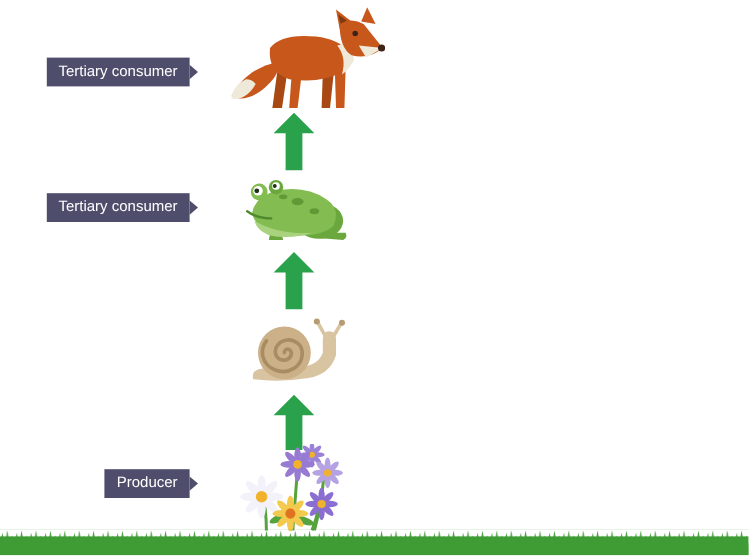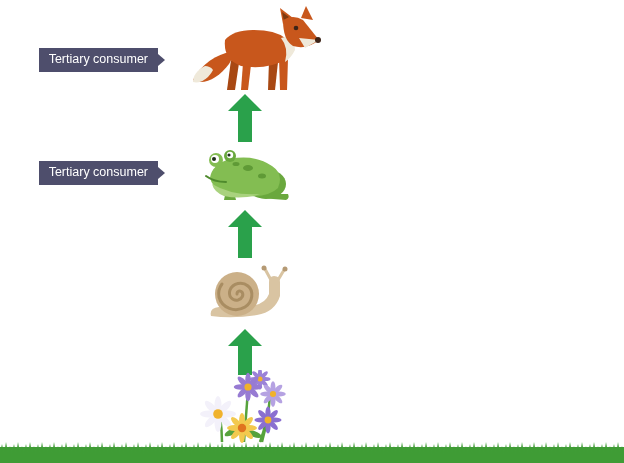--- a/index.html
+++ b/index.html
@@ -154,20 +154,25 @@
           <use href="#daisy" fill="#8a6fd0"></use>
           <circle r="3.8" fill="#f0b22c"></circle>
         </g>
       <g transform="translate(46 58)">
           <use href="#daisy" fill="#f3c94e"></use>
           <circle r="4.2" fill="#e0731f"></circle>
         </g>
     </svg>
   </div>
 
+  <div class="label-row" style="top:391px">
+    <span class="badge">
+      <span>Producer</span>
+    </span>
+  </div>
 
   <div class="grass">
     <svg viewBox="0 0 624 22" preserveAspectRatio="none" xmlns="http://www.w3.org/2000/svg">
       <defs>
         <pattern id="blades" width="12" height="22" patternUnits="userSpaceOnUse">
           <path d="M0 22 L0 12 L2 3 L4 13 L6 1 L8 12 L10 5 L12 14 L12 22 Z" fill="#3f9c35"></path>
         </pattern>
       </defs>
       <rect x="0" y="6" width="624" height="16" fill="#3f9c35"></rect>
       <rect width="624" height="22" fill="url(#blades)"></rect>

